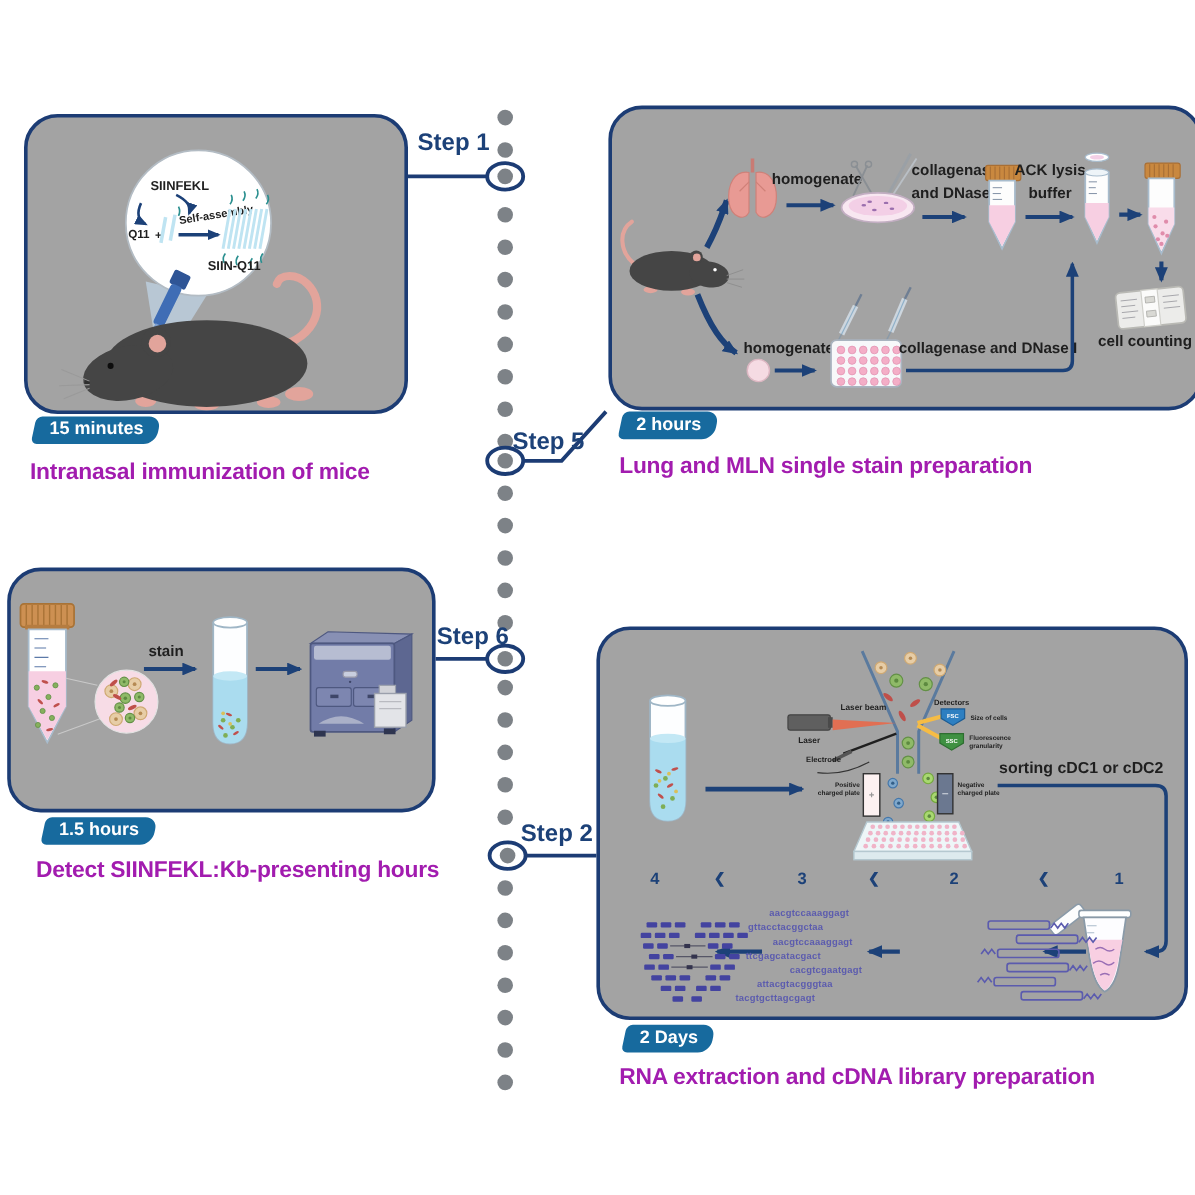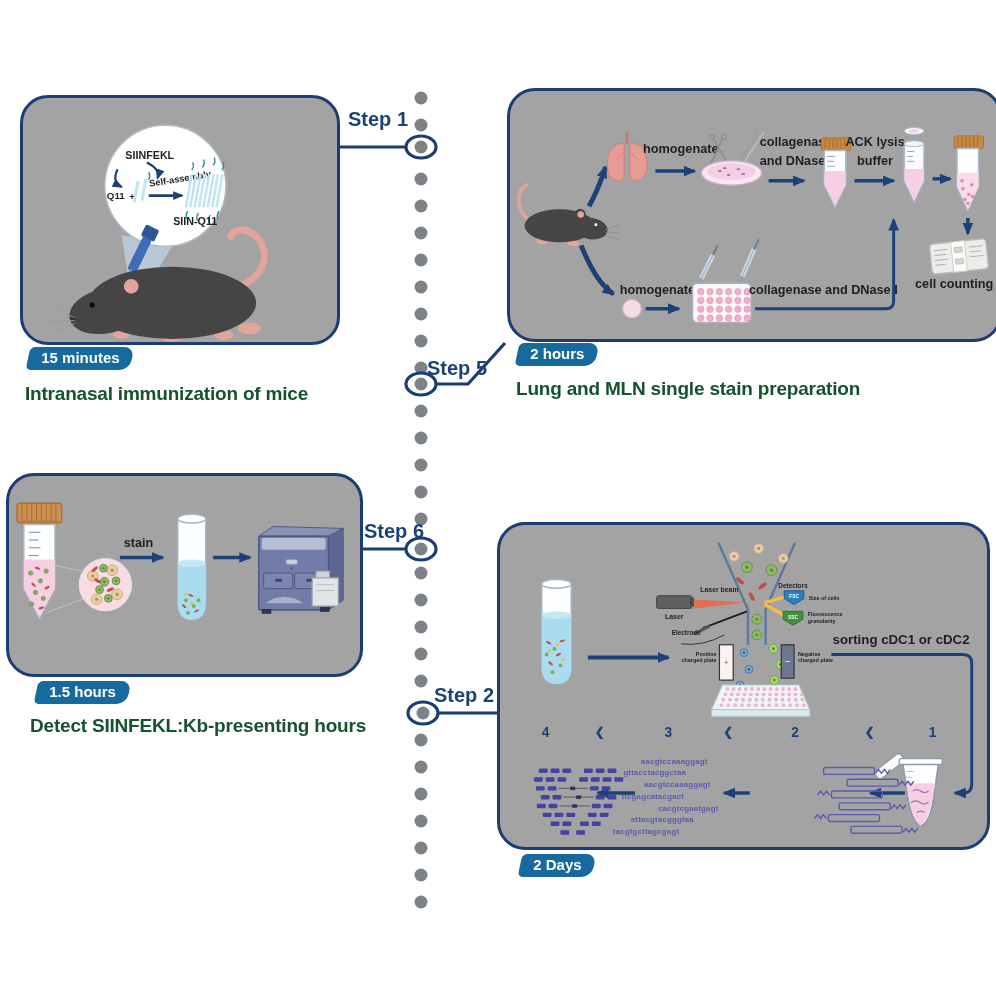--- a/index.html
+++ b/index.html
@@ -8,21 +8,21 @@
   .overlay{position:absolute;left:0;top:0;width:996px;height:996px}
   .panel{position:absolute;border:3.5px solid #1c3c74;border-radius:28px;background:#a3a3a3;box-sizing:border-box}
   .panel svg{display:block;width:100%;height:100%}
   .p1{left:20px;top:95px;width:320px;height:250px}
   .p2{left:507px;top:88px;width:495px;height:254px}
   .p3{left:6px;top:473px;width:357px;height:204px}
   .p4{left:497px;top:522px;width:493px;height:328px}
   .badge{position:absolute;background:#176a9e;color:#fff;font-weight:bold;font-size:15px;
          padding:2px 13px 4px;border-radius:5px 10px 10px 5px;transform:skewX(-12deg);z-index:3}
   .badge span{display:inline-block;transform:skewX(12deg)}
-  .caption{position:absolute;font-weight:bold;font-size:19px;color:#14532d;letter-spacing:-0.2px;z-index:3}
+  .caption{position:absolute;font-weight:bold;font-size:19px;color:#a21caf;letter-spacing:-0.2px;z-index:3}
   .steplabel{position:absolute;font-weight:bold;font-size:20px;color:#1c4178;z-index:3}
   
   .t13{font:bold 13px "Liberation Sans",sans-serif;fill:#1f1f1f}
   .t135{font:bold 13.5px "Liberation Sans",sans-serif;fill:#1f1f1f}
   .t11{font:bold 11px "Liberation Sans",sans-serif;fill:#1f1f1f}
   .t10{font:bold 10px "Liberation Sans",sans-serif;fill:#1f1f1f}
   .t95{font:bold 9.5px "Liberation Sans",sans-serif;fill:#1f1f1f}
   .t7{font:bold 7px "Liberation Sans",sans-serif;fill:#1f1f1f}
   .t65{font:bold 6.5px "Liberation Sans",sans-serif;fill:#1f1f1f}
   .t55{font:bold 5.5px "Liberation Sans",sans-serif;fill:#1f1f1f}
@@ -801,14 +801,15 @@
         </g>
         <g fill="#33334d">
           <rect x="70" y="266.5" width="5" height="3.5"></rect>
           <rect x="76" y="275.5" width="5" height="3.5"></rect>
           <rect x="72" y="284.5" width="5" height="3.5"></rect>
         </g>
       </g>
     </svg>
   </div>
   <div class="badge" style="left:520px;top:854px"><span>2 Days</span></div>
+  <div class="caption" style="left:516px;top:887px">RNA extraction and cDNA library preparation</div>
 
 </div>
 
 </body></html>

